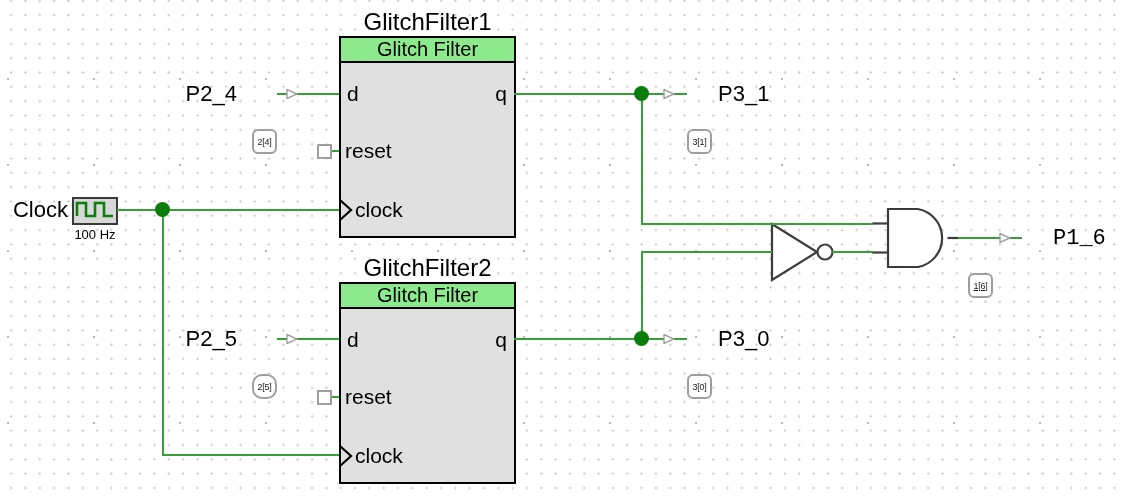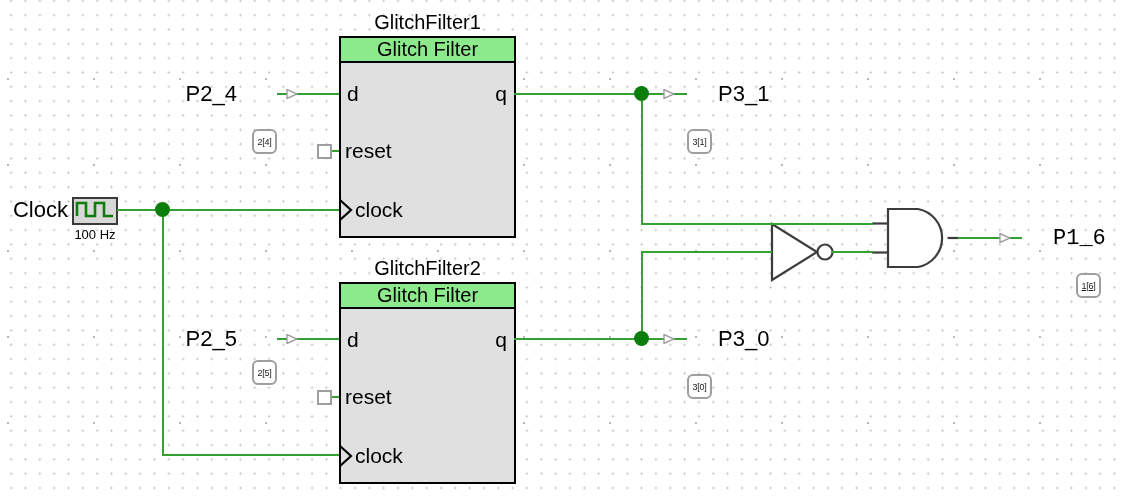--- a/index.html
+++ b/index.html
@@ -30,21 +30,21 @@
   }
   .block-header{
     position:absolute;left:0;top:0;right:0;height:25px;box-sizing:border-box;
     border-bottom:2px solid var(--block-border,#000);
     background:var(--block-header,#8ce98c);
     display:flex;align-items:center;justify-content:center;
     font-size:20px;white-space:nowrap;
   }
   .block-title{
     position:absolute;width:177px;text-align:center;
-    font-size:20px;transform:translateY(-50%);white-space:nowrap;
+    font-size:24px;transform:translateY(-50%);white-space:nowrap;
   }
   .port-label{position:absolute;font-size:21px;transform:translateY(-50%);white-space:nowrap;}
   
   .pin-label{position:absolute;font-size:22px;transform:translateY(-50%);white-space:nowrap;}
   .pin-box{
     position:absolute;width:25px;height:25px;box-sizing:border-box;
     border:2px solid var(--pin-border,#9e9e9e);border-radius:6px;background:#fff;
     display:flex;align-items:center;justify-content:center;
     font-size:9px;letter-spacing:-0.3px;color:#1a1a1a;margin-top:48px;
   }
@@ -170,24 +170,24 @@
   <span class="abs arrow" style="left:999px;top:233px;">
     <svg width="12" height="10" viewBox="0 0 12 10">
         <polygon points="1,0.5 11,5 1,9.5"></polygon>
       </svg>
   </span>
 
   <div class="pin-label" style="left:157px;width:80px;top:94px;text-align:right;">P2_4</div>
   <div class="pin-box" style="left:252px;top:81px;">2[4]</div>
 
   <div class="pin-label" style="left:157px;width:80px;top:339px;text-align:right;">P2_5</div>
-  <div class="pin-box" style="left:252px;top:312px;">2[5]</div>
+  <div class="pin-box" style="left:252px;top:326px;border-radius:10px;">2[5]</div>
 
   <div class="pin-box" style="left:687px;top:81px;">3[1]</div>
   <div class="pin-label" style="left:718px;top:94px;">P3_1</div>
 
   <div class="pin-box" style="left:687px;top:326px;">3[0]</div>
   <div class="pin-label" style="left:718px;top:339px;">P3_0</div>
 
-  <div class="pin-box" style="left:1076px;top:225px;text-decoration:underline;">1[6]</div>
+  <div class="pin-box" style="left:968px;top:225px;text-decoration:underline;">1[6]</div>
   <div class="pin-label" style="left:1053px;top:238px;font-family:Liberation Mono, monospace;">P1_6</div>
 
 </div>
 
 </body></html>

